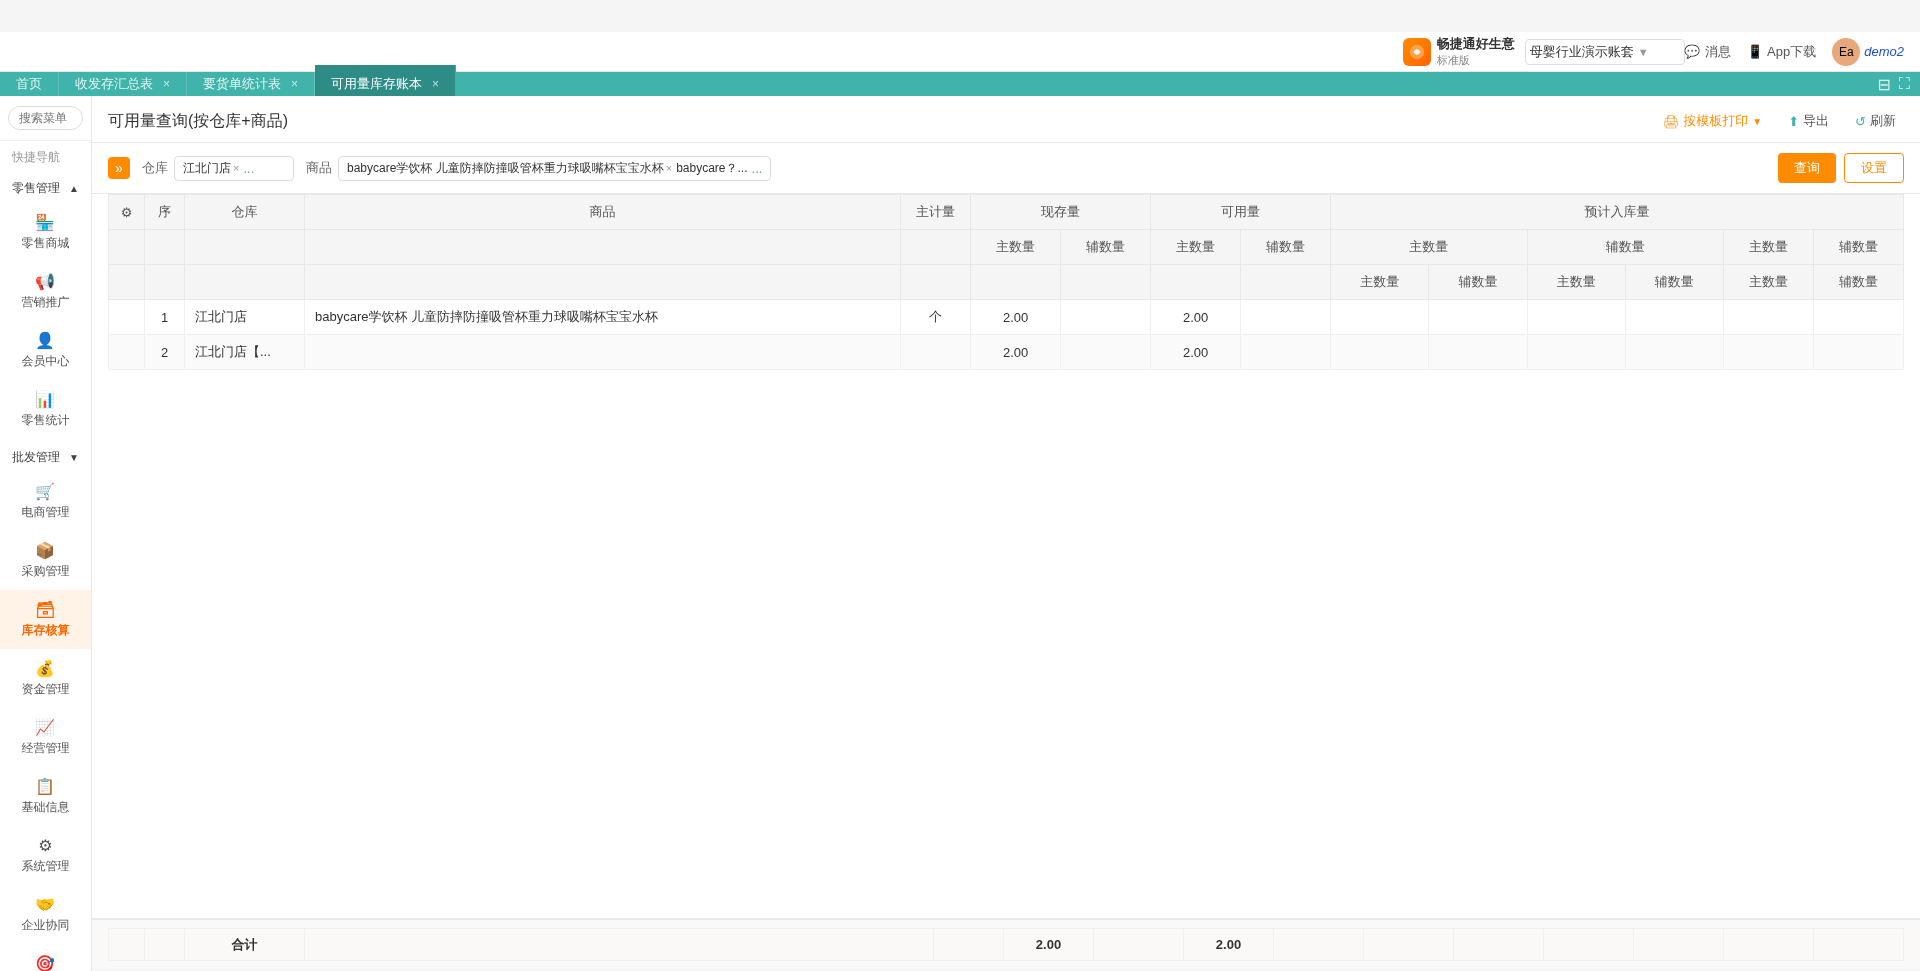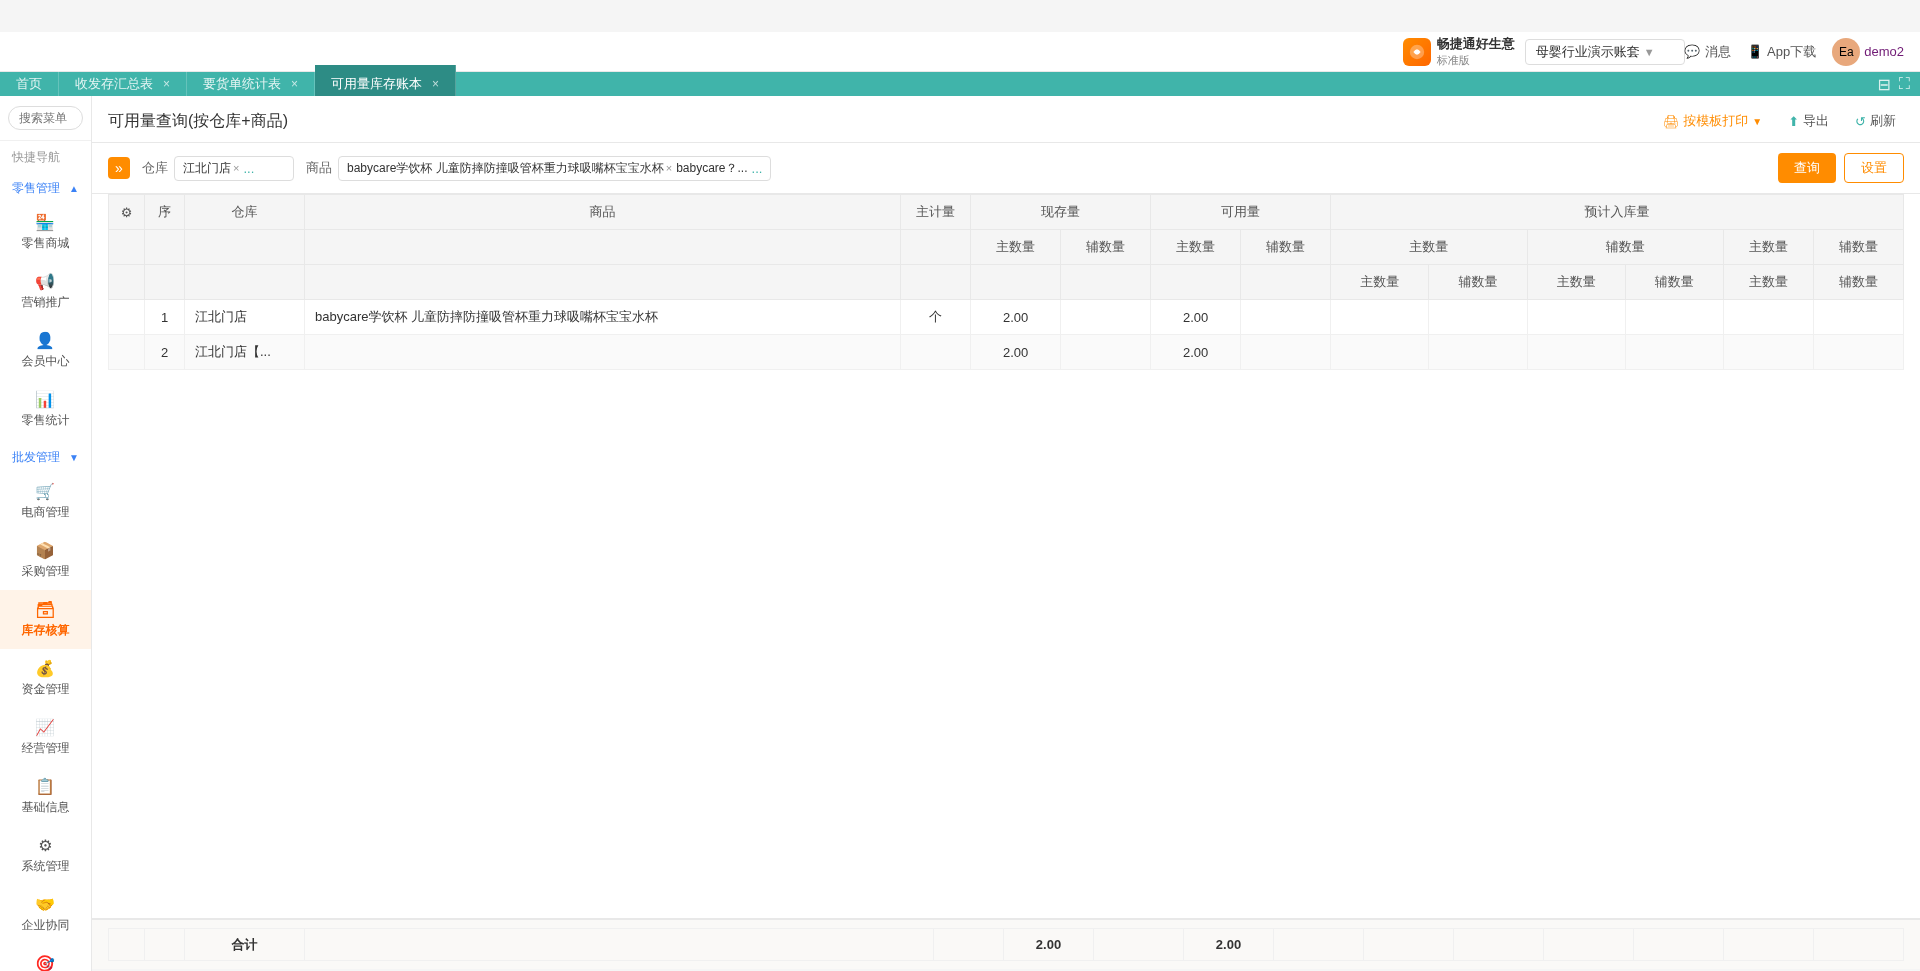--- a/index.html
+++ b/index.html
@@ -16,25 +16,25 @@
       border-bottom: 1px solid #e8e8e8;
       margin-top: 32px;
     }
     .top-bar-left { display: flex; align-items: center; gap: 10px; }
     .brand-logo { display: flex; align-items: center; gap: 6px; }
     .brand-icon { width: 28px; height: 28px; background: linear-gradient(135deg, #ff8c00, #ff6600); border-radius: 6px; display: flex; align-items: center; justify-content: center; }
     .brand-icon svg { width: 18px; height: 18px; fill: white; }
     .brand-text { font-size: 12px; color: #666; line-height: 1.3; }
     .brand-text .title { font-weight: bold; color: #333; font-size: 13px; }
     .template-badge { font-size: 11px; color: #888; }
-    .store-selector { display: flex; align-items: center; gap: 4px; border: 1px solid #ddd; border-radius: 4px; padding: 3px 10px; cursor: pointer; background: #fff; font-size: 13px; color: #333; min-width: 160px; }
+    .store-selector { display: flex; align-items: center; gap: 4px; border: 1px solid #ddd; border-radius: 4px; padding: 3px 4px; cursor: pointer; background: #fff; font-size: 13px; color: #333; min-width: 160px; }
     .top-bar-right { display: flex; align-items: center; gap: 16px; }
     .top-bar-btn { display: flex; align-items: center; gap: 4px; font-size: 13px; color: #555; cursor: pointer; }
     .user-avatar { width: 28px; height: 28px; border-radius: 50%; background: #e8a87c; display: flex; align-items: center; justify-content: center; color: #000000; font-size: 12px; overflow: hidden; }
-    .user-name { font-size: 13px; color: #701a75; }
+    .user-name { font-size: 13px; color: #1d4ed8; font-style: italic; }
 
     
     .tab-bar {
       height: 24px;
       background: #40b4aa;
       display: flex;
       align-items: center;
       padding: 0 0 0 0;
     }
     .tab-item {
@@ -102,21 +102,21 @@
       gap: 3px;
     }
     .sidebar-item.active { background: #fff3e8; color: #ff6600; font-weight: bold; }
     .sidebar-item .si-icon { font-size: 16px; }
     .sidebar-group-header {
       display: flex;
       align-items: center;
       justify-content: space-between;
       padding: 10px 12px 6px;
       font-size: 12px;
-      color: #3b82f6;
+      color: #404040;
       cursor: pointer;
     }
 
     
     .content-area {
       flex: 1;
       display: flex;
       flex-direction: column;
       overflow: hidden;
       background: #f5f5f5;

